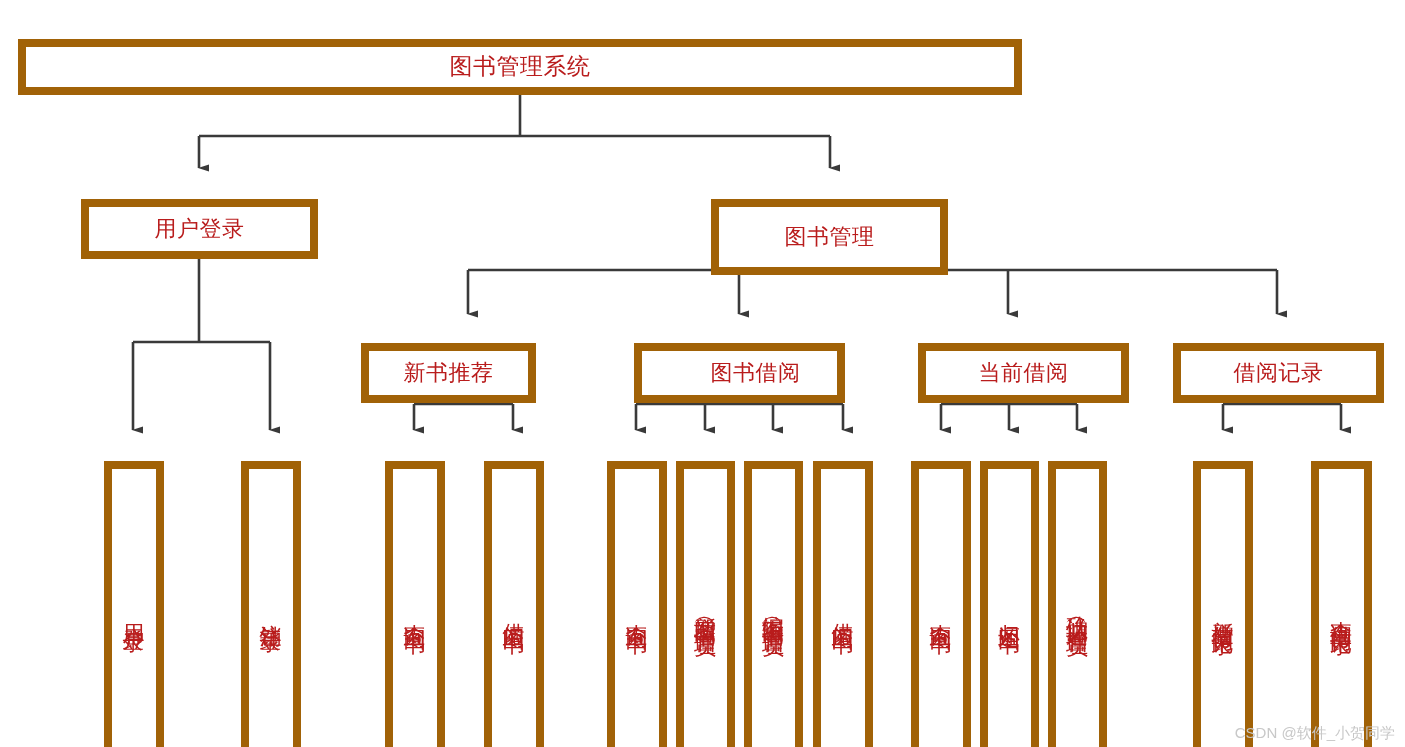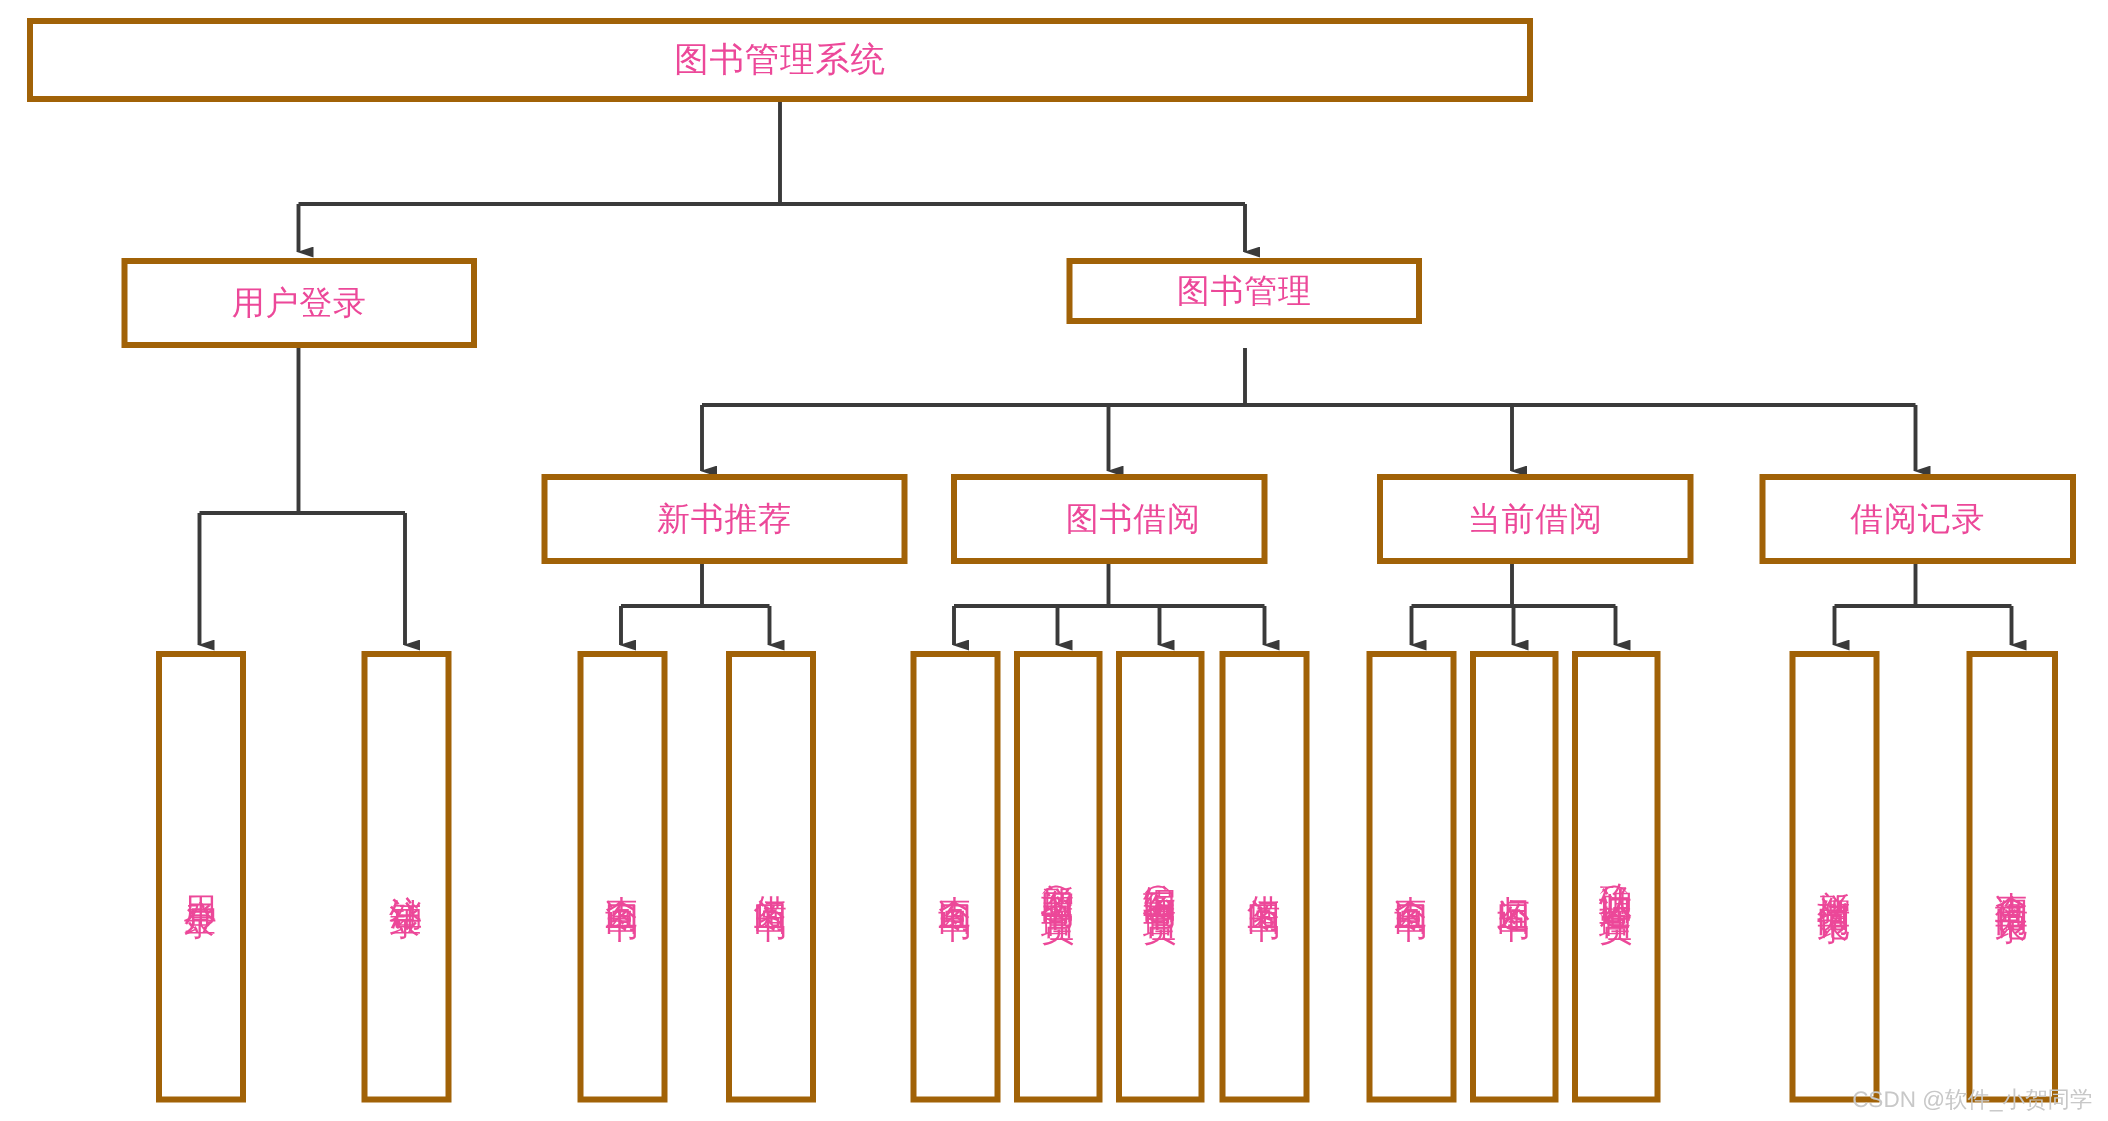--- a/index.html
+++ b/index.html
@@ -25,26 +25,27 @@
     position: absolute;
     left: 0;
     top: 0;
     width: 1405px;
     height: 747px;
     pointer-events: none;
   }
   .node {
     position: absolute;
     box-sizing: border-box;
-    border: 4px solid #a16207;
+    border: 8px solid #a16207;
     background: #ffffff;
     display: flex;
     align-items: center;
     justify-content: center;
-    color: #ec4899;
+    color: #b91c1c;
+    margin-top: 27px;
   }
   .node-label {
     display: block;
     text-align: center;
     line-height: 1.18;
     letter-spacing: 0.5px;
     white-space: nowrap;
   }
   
   .node.horiz .node-label {
@@ -132,25 +133,25 @@
     </g>
   </svg>
 
   <div class="node root horiz" style="left:18px; top:12px; width:1004px; height:56px;">
     <span class="node-label">图书管理系统</span>
   </div>
 
   <div class="node horiz" style="left:81px; top:172px; width:237px; height:60px;">
     <span class="node-label">用户登录</span>
   </div>
-  <div class="node horiz" style="left:711px; top:172px; width:237px; height:44px;">
+  <div class="node horiz" style="left:711px; top:172px; width:237px; height:76px;">
     <span class="node-label">图书管理</span>
   </div>
 
-  <div class="node horiz" style="left:361px; top:316px; width:244px; height:60px;">
+  <div class="node horiz" style="left:361px; top:316px; width:175px; height:60px;">
     <span class="node-label">新书推荐</span>
   </div>
   <div class="node horiz" style="left:634px; top:316px; width:211px; height:60px;padding-left:32px;">
     <span class="node-label">图书借阅</span>
   </div>
   <div class="node horiz" style="left:918px; top:316px; width:211px; height:60px;">
     <span class="node-label">当前借阅</span>
   </div>
   <div class="node horiz" style="left:1173px; top:316px; width:211px; height:60px;">
     <span class="node-label">借阅记录</span>

